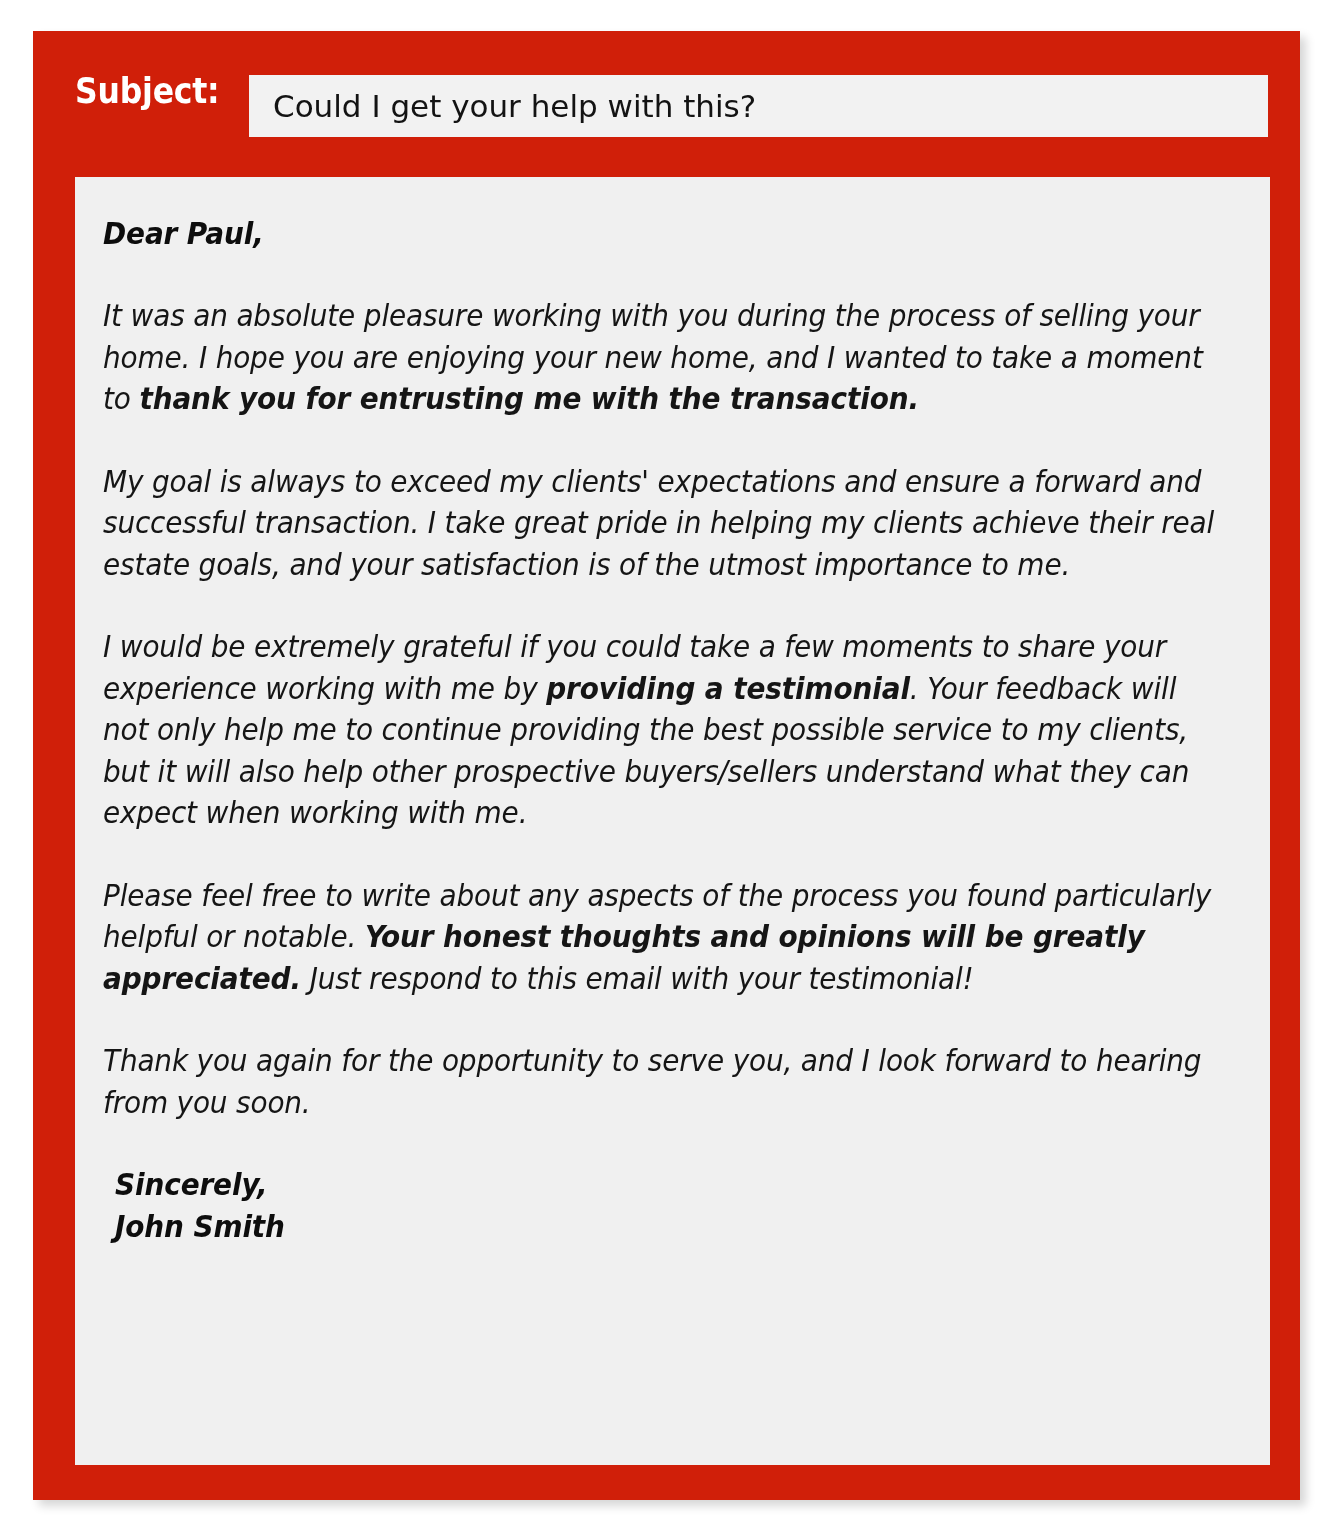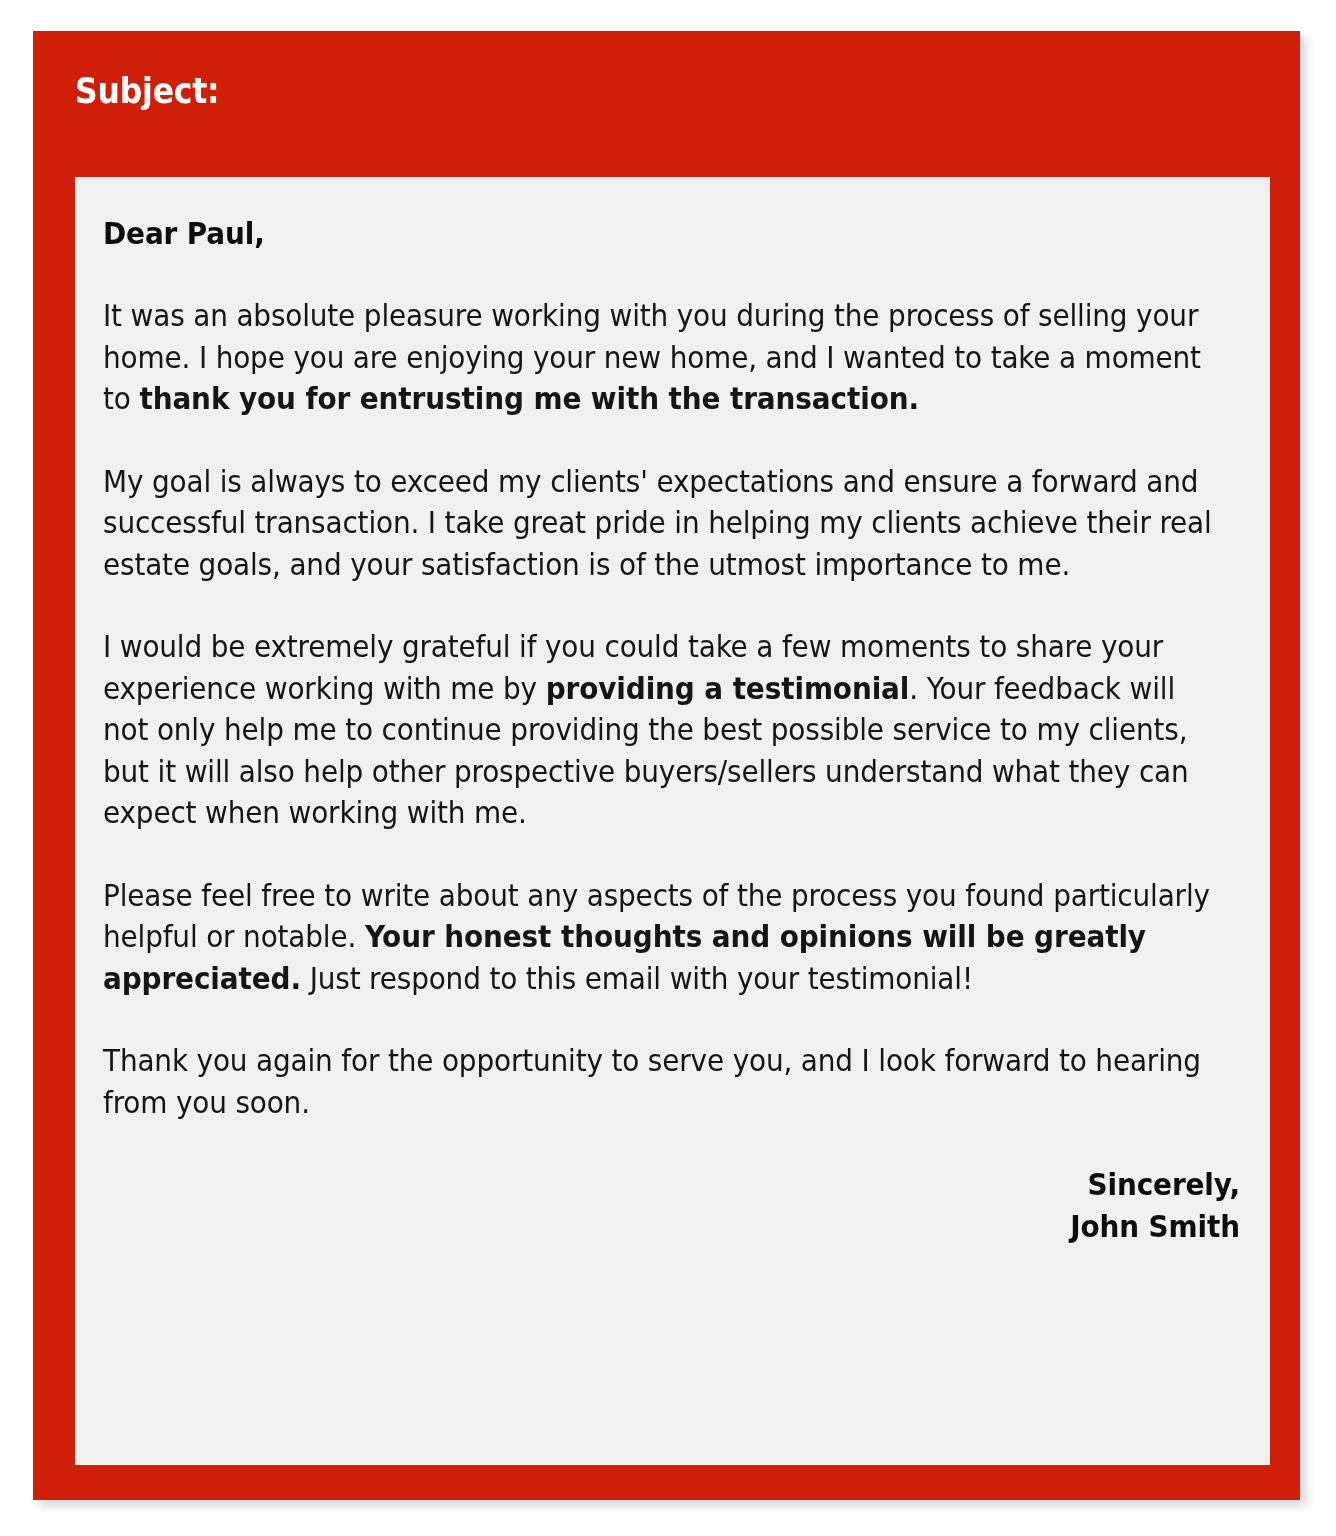--- a/index.html
+++ b/index.html
@@ -81,20 +81,21 @@
     left: 42px;
     top: 146px;
     width: 1195px;
     height: 1288px;
     background: #F0F0F0;
     box-sizing: border-box;
     overflow: hidden;
   }
   .body-inner {
     padding: 36px 30px 30px 28px;
+    font-style: italic;
   }
 
   .greeting {
     font-size: 31px;
     font-weight: 700;
     color: #0d0d0d;
     line-height: 41px;
     margin: 0 0 41px 0;
     letter-spacing: -0.1px;
   }
@@ -111,36 +112,38 @@
   .para b, .sig b {
     font-weight: 700;
     letter-spacing: -0.1px;
   }
 
   .sig {
     font-size: 31px;
     font-weight: 700;
     color: #0d0d0d;
     line-height: 41.5px;
-    margin: 0;
+    margin: 12px;
     letter-spacing: -0.1px;
-    text-align: right;
   }
   .sig div { white-space: nowrap; }
 </style>
 </head>
 <body>
 
 <div class="page">
 
   <div class="email-card">
 
     <div class="subject-row">
       <div class="subject-label">Subject:</div>
 
+      <div class="subject-box">
+        <span class="subject-value" title="Could I get your help with this?">Could I get your help with this?</span>
+      </div>
     </div>
 
     <div class="body-panel">
       <div class="body-inner">
 
         <p class="greeting">Dear Paul,</p>
 
         <div id="paragraphs">
             <p class="para"><span>It was an absolute pleasure working with you during the process of selling your home. I hope you are enjoying your new home, and I wanted to take a moment to </span><b>thank you for entrusting me with the transaction.</b></p>
             <p class="para"><span>My goal is always to exceed my clients' expectations and ensure a forward and successful transaction. I take great pride in helping my clients achieve their real estate goals, and your satisfaction is of the utmost importance to me.</span></p>

